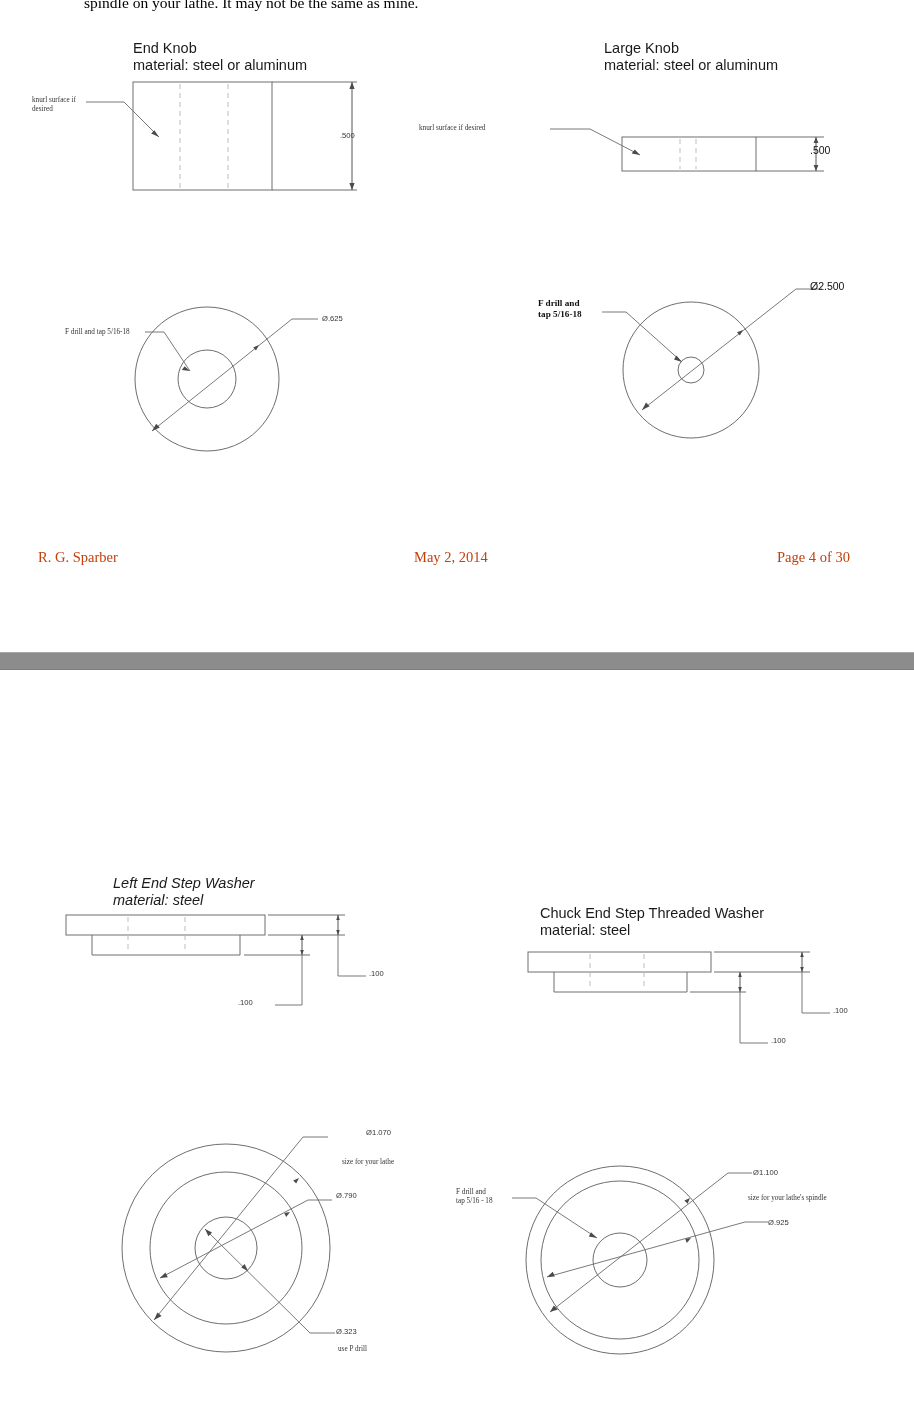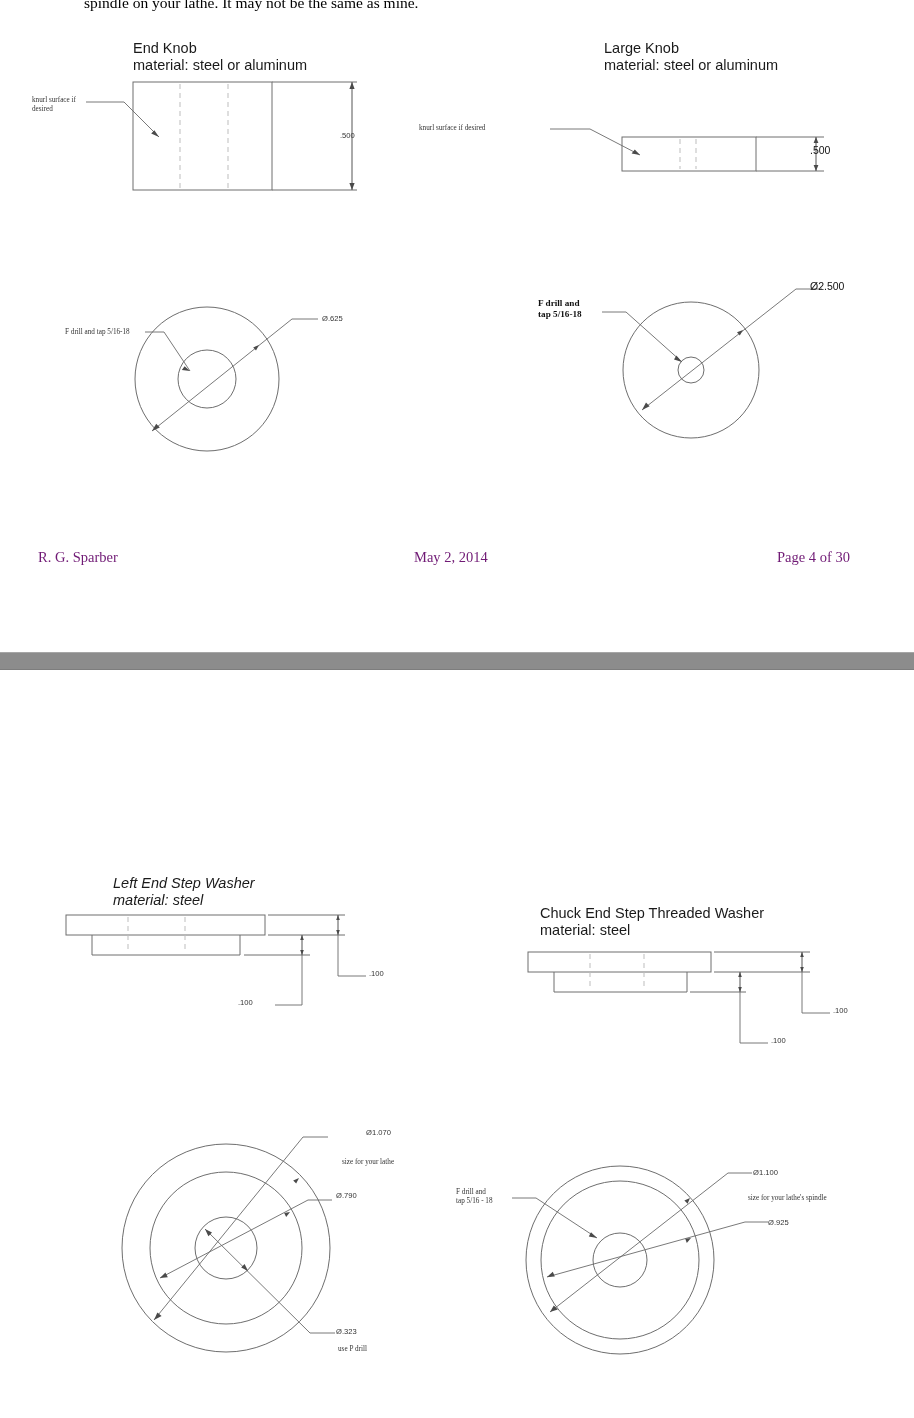--- a/index.html
+++ b/index.html
@@ -62,21 +62,21 @@
   }
   .cad-dim.big {
     font-size: 10.5px;
     color: #111;
   }
 
   
   .footer-text {
     font-family: "Liberation Serif", serif;
     font-size: 14.5px;
-    color: #701a75;
+    color: #c2410c;
     white-space: nowrap;
   }
 
   
   .page-divider {
     position: absolute;
     left: 0;
     width: 914px;
     height: 16px;
     background: #8c8c8c;

